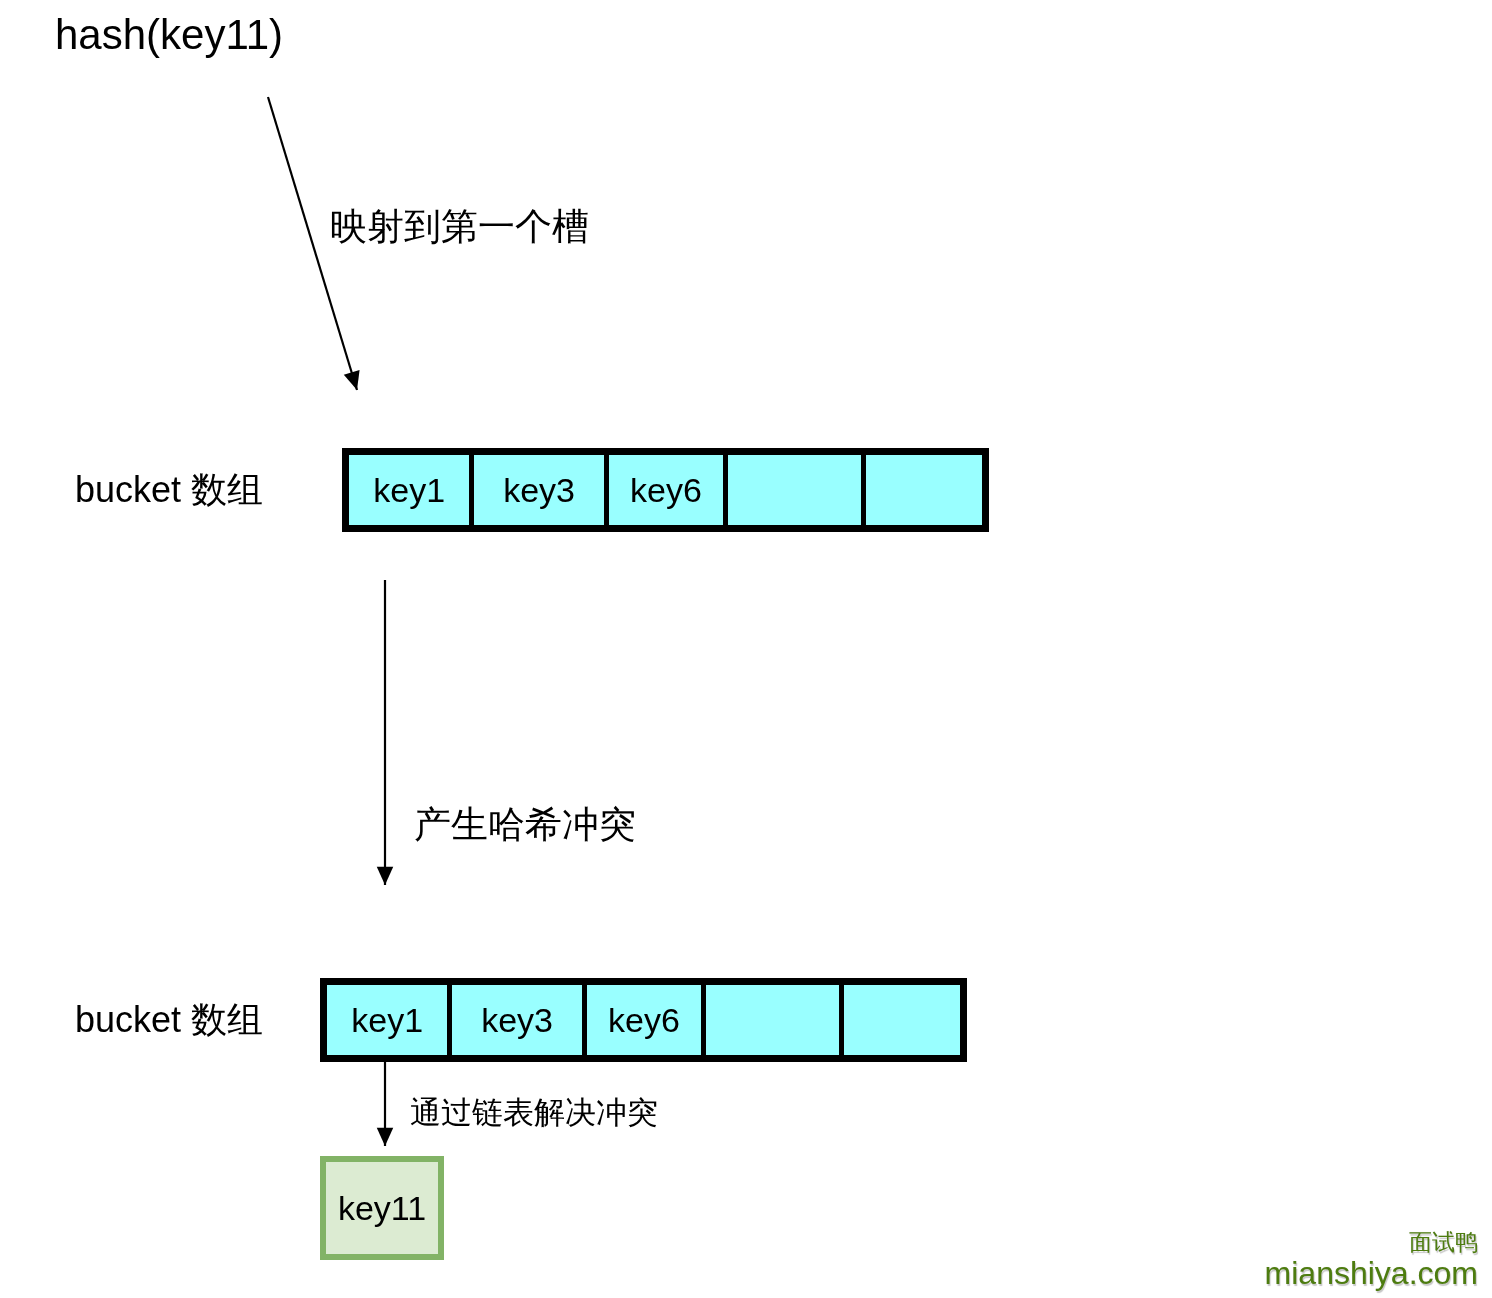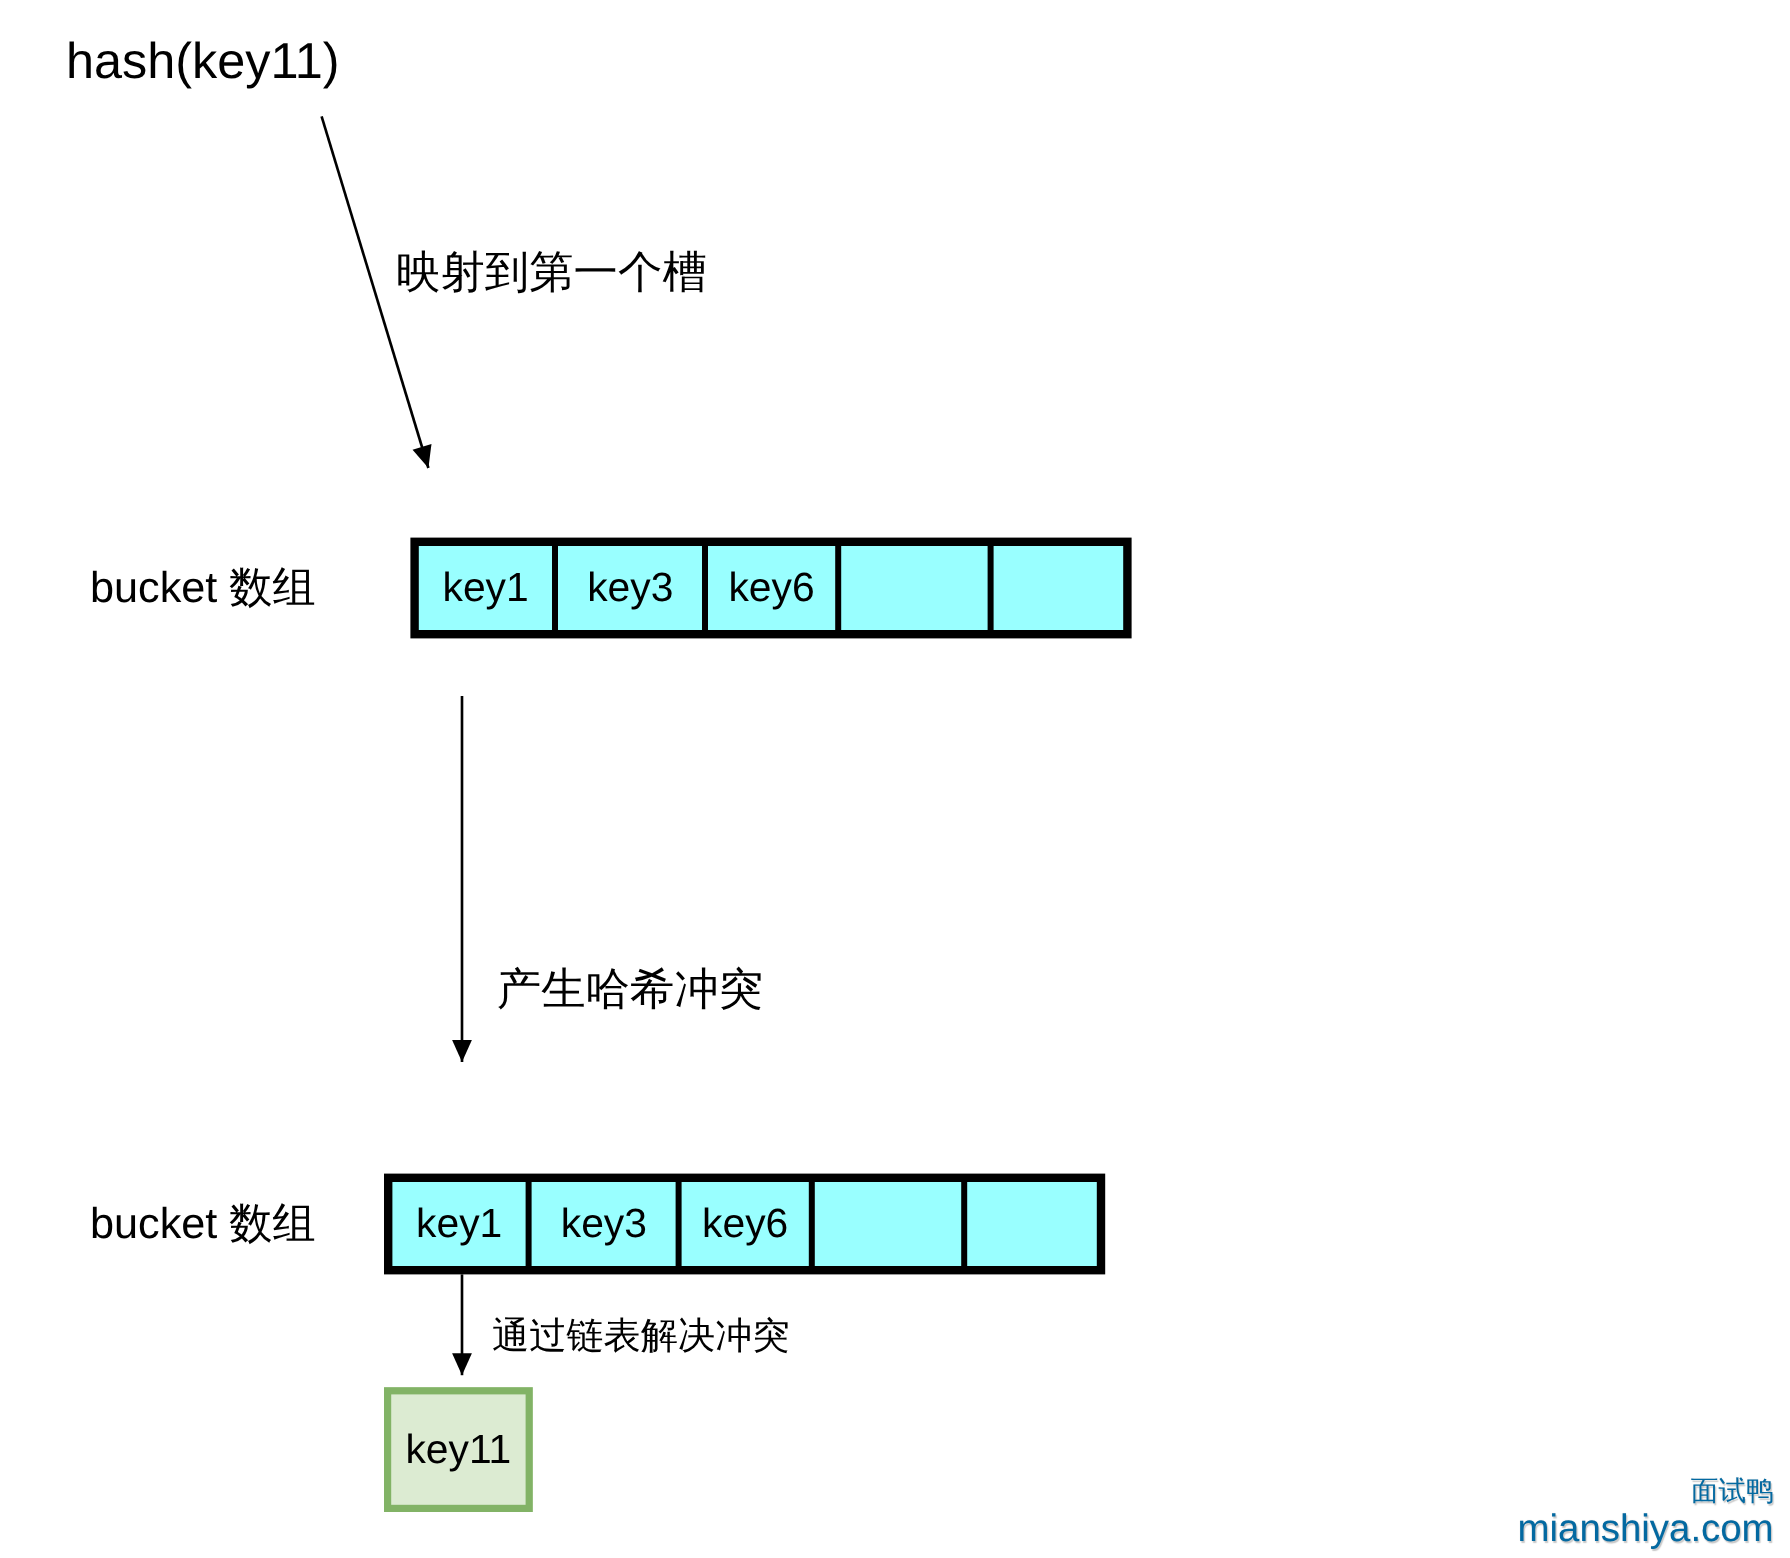--- a/index.html
+++ b/index.html
@@ -15,35 +15,35 @@
     width:1492px;height:1298px;
     background:#ffffff;
     overflow:hidden;
     font-family:"Liberation Sans","DejaVu Sans",sans-serif;
     color:#000;
   }
   .arrows{position:absolute;left:0;top:0;width:1492px;height:1298px;pointer-events:none;}
   .arrows line{stroke:var(--line);stroke-width:2.2;}
 
   .hash-label{
-    position:absolute;left:55px;top:26px;
+    position:absolute;left:55px;top:10px;
     font-size:42px;line-height:1.2;white-space:nowrap;
   }
   .lbl{position:absolute;white-space:nowrap;}
   .lbl1{left:330px;top:202px;font-size:37px;}
   .lbl2{left:414px;top:774px;font-size:37px;margin-top:26px;}
   .lbl3{left:410px;top:1092px;font-size:31px;}
 
   .bucket-label{position:absolute;font-size:36px;white-space:nowrap;}
   .bl1{left:75px;top:466px;}
   .bl2{left:75px;top:996px;}
 
   .array{
     position:absolute;
-    width:601px;height:84px;
+    width:647px;height:84px;
     box-sizing:border-box;
     background:var(--cell-border);
     display:flex;
     padding:7px;gap:5px;
   }
   .a1{left:342px;top:448px;}
   .a2{left:320px;top:978px;}
   .cell{
     background:var(--cell-fill);
     display:flex;align-items:center;justify-content:center;
@@ -63,21 +63,21 @@
     box-sizing:border-box;
     background:var(--node-fill);
     border:6px solid var(--node-border);
     display:flex;align-items:center;justify-content:center;
     font-size:34px;
   }
 
   .watermark{
     position:absolute;right:14px;bottom:6px;
     text-align:right;
-    color:#0369a1;
+    color:#4d7c0f;
     text-shadow:1px 2px 1px #c6c6c6, 0 0 1px #dddddd;
     line-height:1.15;
   }
   .watermark .brand{font-size:23px;}
   .watermark .site{font-size:32px;}
 </style>
 </head>
 <body>
 
 <div class="canvas">

